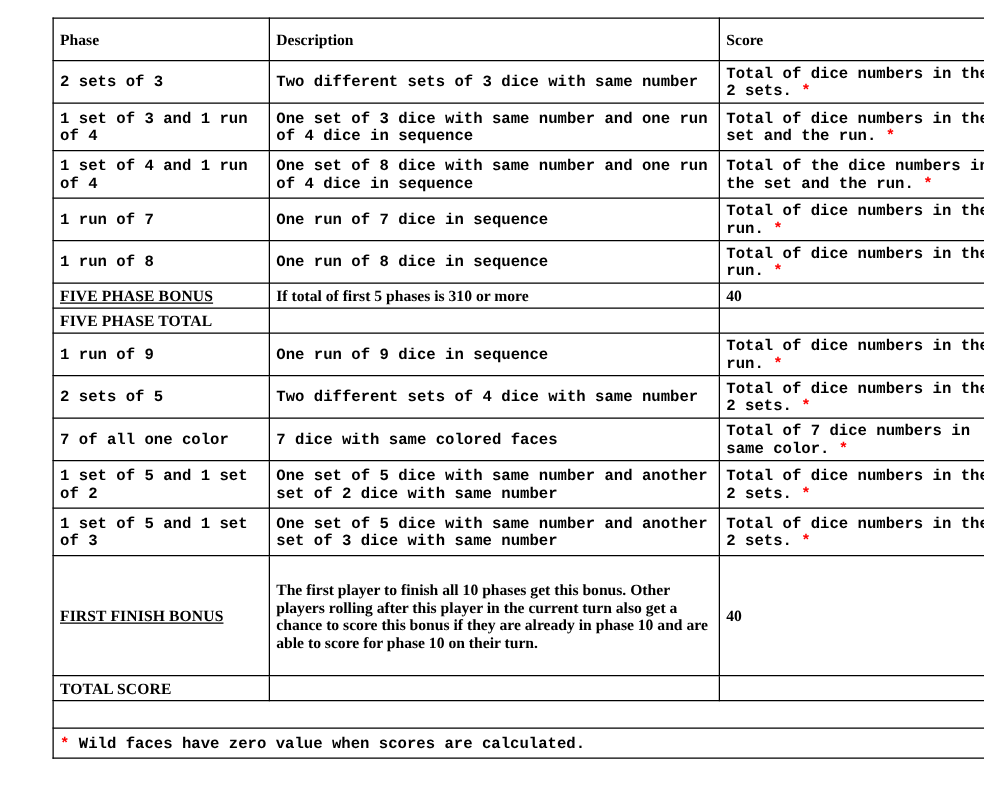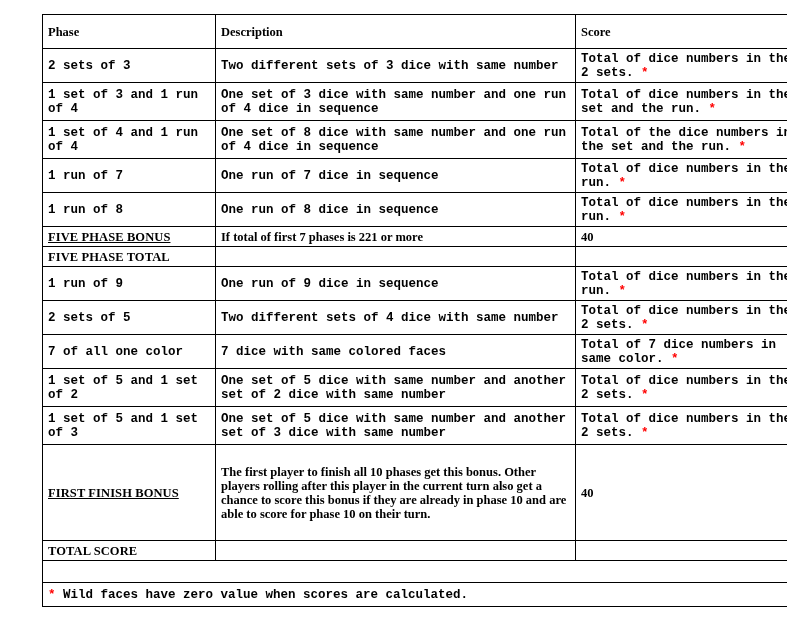--- a/index.html
+++ b/index.html
@@ -108,21 +108,21 @@
           <td>One run of 7 dice in sequence</td>
           <td><span>Total of dice numbers in the run.</span> <span class="ast">*</span></td>
         </tr>
         <tr class="r-phase">
           <td>1 run of 8</td>
           <td>One run of 8 dice in sequence</td>
           <td><span>Total of dice numbers in the run.</span> <span class="ast">*</span></td>
         </tr>
         <tr class="r-bonus">
           <td class="peach caps">FIVE PHASE BONUS</td>
-          <td>If total of first 7 phases is 221 or more</td>
+          <td>If total of first 5 phases is 310 or more</td>
           <td class="center"><span>40</span></td>
         </tr>
         <tr class="r-total">
           <td class="gray caps">FIVE PHASE TOTAL</td>
           <td class="gray"></td>
           <td class="gray"><span></span></td>
         </tr>
         <tr class="r-phase">
           <td>1 run of 9</td>
           <td>One run of 9 dice in sequence</td>

